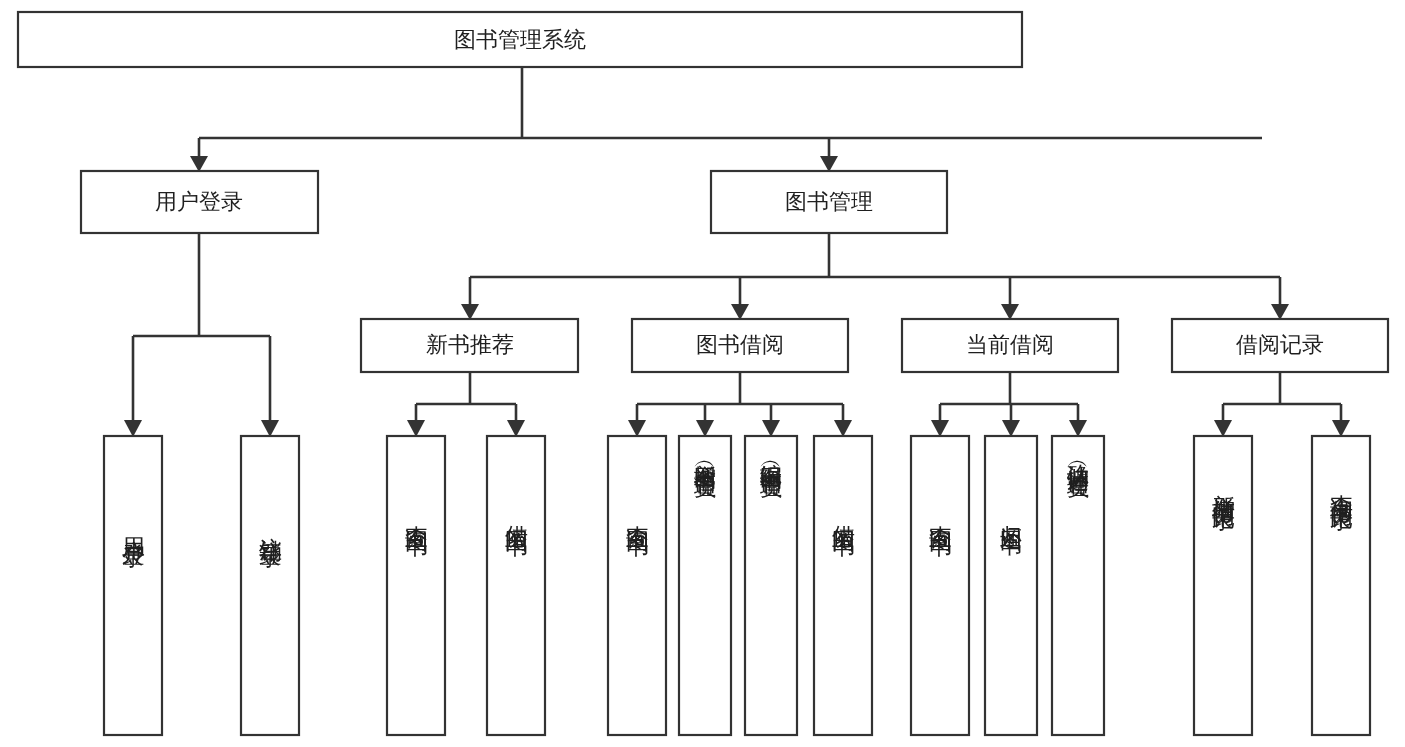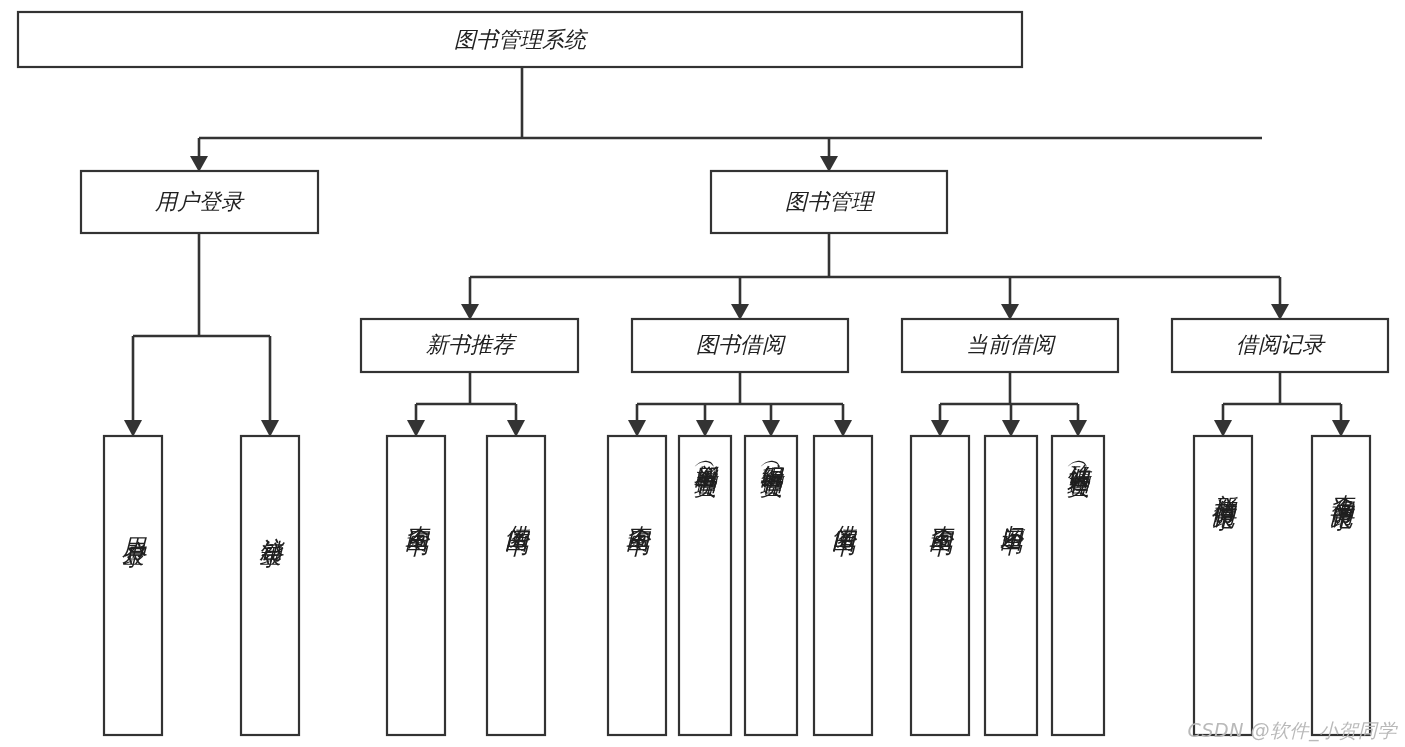--- a/index.html
+++ b/index.html
@@ -11,21 +11,20 @@
     width: 1405px;
     height: 747px;
     font-family: "DejaVu Sans", "Liberation Sans", sans-serif;
     overflow: hidden;
     position: relative;
   }
   #diagram-root {
     position: relative;
     width: 1405px;
     height: 747px;
-    font-style: italic;
   }
   svg.flow {
     position: absolute;
     top: 0;
     left: 0;
     width: 1405px;
     height: 747px;
     display: block;
   }
   .node-box {
@@ -225,14 +224,13 @@
   <div class="vlabel" style="left:760px; top:446px; height:282px; font-size:22px; letter-spacing:2px;">编辑图书（管理员）</div>
   <div class="vlabel" style="left:832px; top:507px; height:200px;">借阅图书</div>
 
   <div class="vlabel" style="left:929px; top:507px; height:200px;">查询图书</div>
   <div class="vlabel" style="left:1000px; top:507px; height:200px; font-size:22px;">归还图书</div>
   <div class="vlabel" style="left:1067px; top:446px; height:282px; font-size:22px; letter-spacing:2px;">确认归还（管理员）</div>
 
   <div class="vlabel" style="left:1212px; top:476px; height:240px;">新增借阅记录</div>
   <div class="vlabel" style="left:1330px; top:476px; height:240px;">查询借阅记录</div>
 
-  <div class="watermark">CSDN @软件_小贺同学</div>
 </div>
 
 </body></html>

